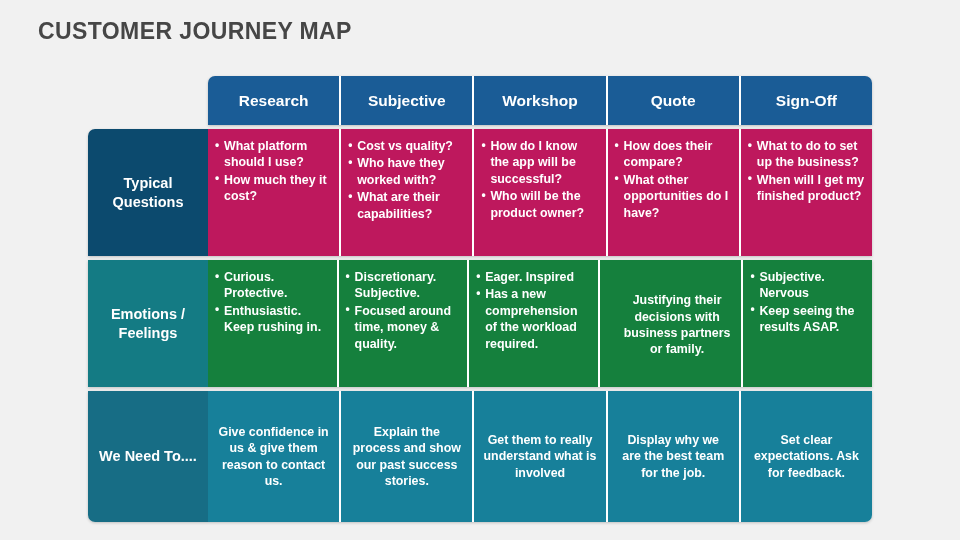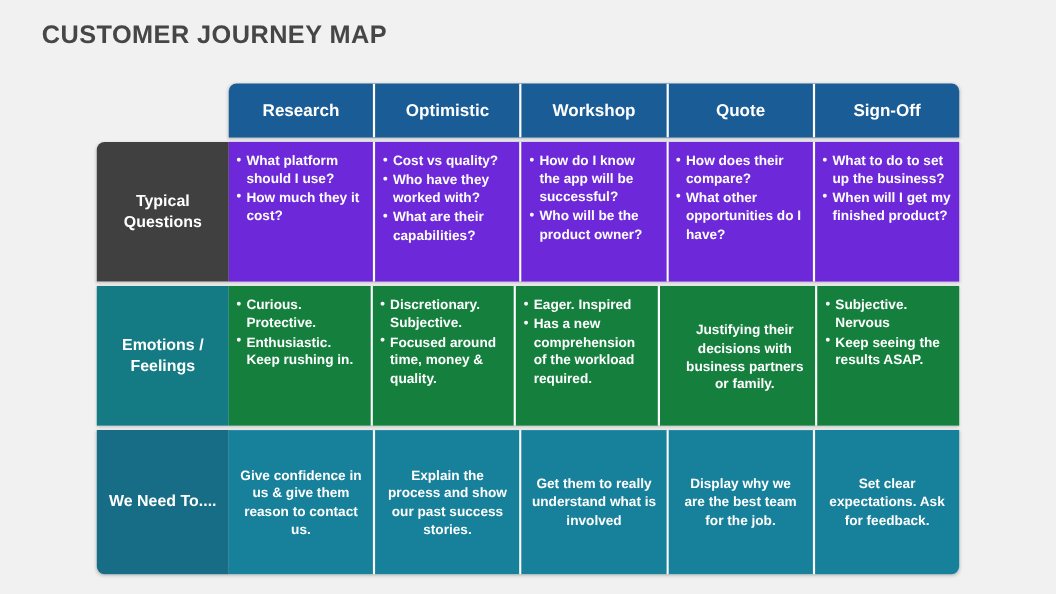--- a/index.html
+++ b/index.html
@@ -91,21 +91,21 @@
     align-items: center;
     justify-content: center;
     text-align: center;
     color: #ffffff;
     font-size: 14.5px;
     font-weight: bold;
     line-height: 1.28;
     box-sizing: border-box;
     padding: 0 6px;
   }
-  .row-1 .row-label { background: #404040; border-radius: 7px 0 0 0; }
+  .row-1 .row-label { background: #0c4a6e; border-radius: 7px 0 0 0; }
   .row-2 .row-label { background: #147b84; }
   .row-3 .row-label { background: #176d85; border-radius: 0 0 0 7px; }
 
   .cells {
     flex: 1 1 auto;
     display: flex;
     height: 100%;
   }
   .cell {
     flex: 1 1 0;
@@ -113,21 +113,21 @@
     border-right: 2px solid #ffffff;
     padding: 9px 7px 6px 7px;
     color: #ffffff;
     font-size: 12.4px;
     font-weight: bold;
     line-height: 1.32;
     overflow: hidden;
   }
   .cell:last-child { border-right: none; }
 
-  .row-1 .cell { background: #6d28d9; }
+  .row-1 .cell { background: #be185d; }
   .row-2 .cell { background: #15803d; }
   .row-3 .cell {
     background: #17809a;
     display: flex;
     align-items: center;
     justify-content: center;
     text-align: center;
     padding: 8px 9px;
   }
   .row-3 .cells .cell:last-child { border-radius: 0 0 7px 0; }
@@ -165,21 +165,21 @@
 </style>
 </head>
 <body>
 
 <div class="page-title">CUSTOMER JOURNEY MAP</div>
 
 <div class="board">
 
   <div class="header-row">
     <div class="header-cell">Research</div>
-    <div class="header-cell">Optimistic</div>
+    <div class="header-cell">Subjective</div>
     <div class="header-cell">Workshop</div>
     <div class="header-cell">Quote</div>
     <div class="header-cell">Sign-Off</div>
   </div>
 
   <div class="rows">
 
     <div class="row row-1">
       <div class="row-label">Typical Questions</div>
       <div class="cells">

